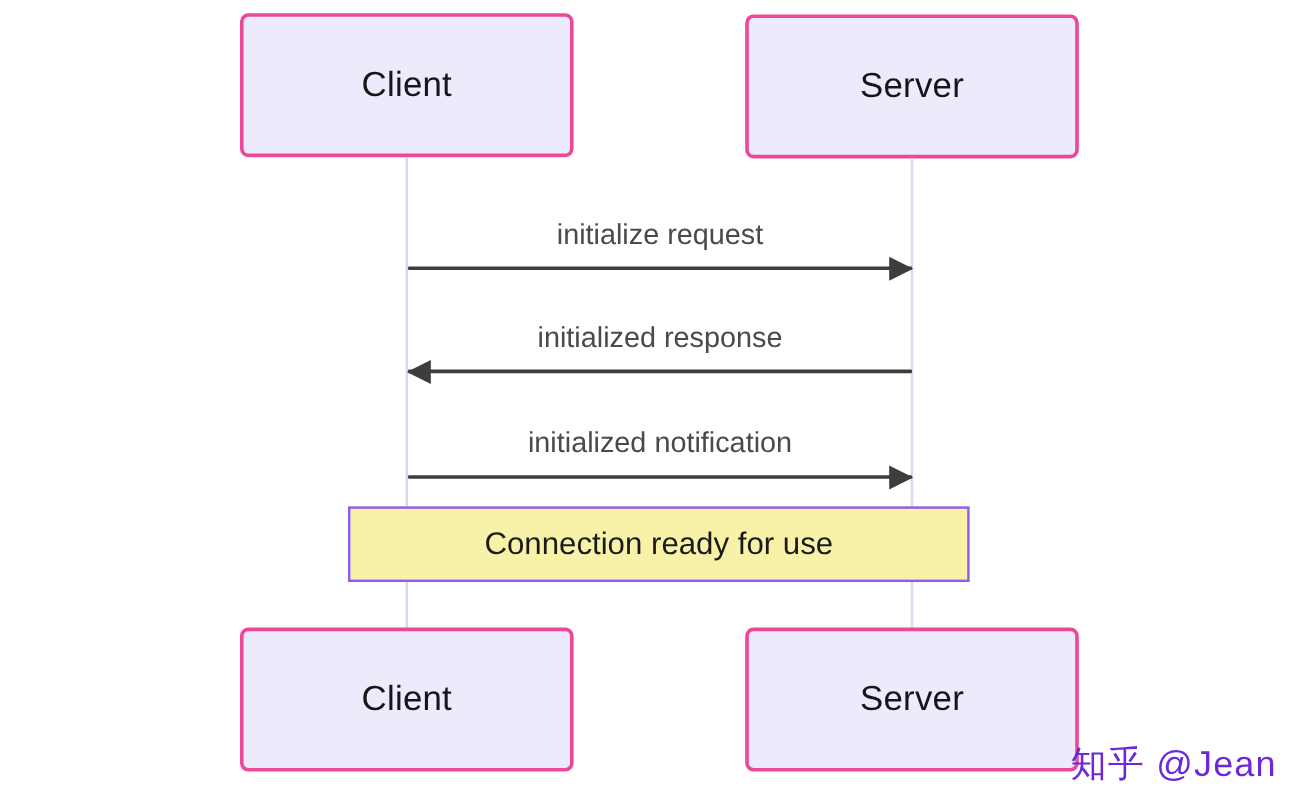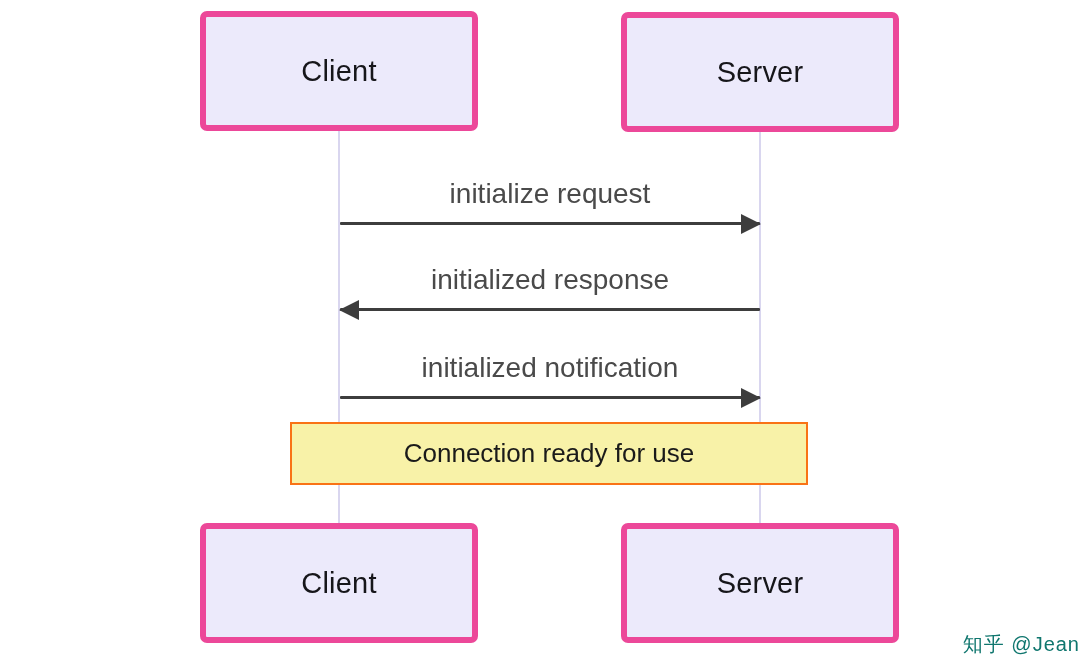--- a/index.html
+++ b/index.html
@@ -16,21 +16,21 @@
     font-family: "Liberation Sans", sans-serif;
   }
 
   
   .participant {
     position: absolute;
     box-sizing: border-box;
     width: 278px;
     height: 120px;
     background: #eceafb;
-    border: 6px solid #ec4899;
+    border: 3px solid #ec4899;
     border-radius: 7px;
     display: flex;
     align-items: center;
     justify-content: center;
     color: #16161a;
     font-size: 29px;
     font-weight: 400;
     letter-spacing: .2px;
   }
   .p-client-top   { left: 200px; top: 11px;  }
@@ -63,21 +63,21 @@
     background: #3d3d3d;
     border-radius: 1px;
   }
   .msg-label {
     position: absolute;
     left: 0;
     width: 100%;
     text-align: center;
     bottom: 12px;
     color: #4a4a4a;
-    font-size: 28px;
+    font-size: 24px;
     white-space: nowrap;
   }
   .arrowhead {
     position: absolute;
     top: -8px;
     width: 0;
     height: 0;
     border-top: 10px solid transparent;
     border-bottom: 10px solid transparent;
   }
@@ -96,35 +96,35 @@
 
   
   .note {
     position: absolute;
     box-sizing: border-box;
     left: 290px;
     top: 422px;
     width: 518px;
     height: 63px;
     background: #f8f2a8;
-    border: 2px solid #f97316;
+    border: 2px solid #8b5cf6;
     display: flex;
     align-items: center;
     justify-content: center;
     color: #1a1a1a;
     font-size: 26px;
   }
 
   
   .watermark {
     position: absolute;
-    right: 0;
+    right: 16px;
     bottom: 12px;
-    color: #0f766e;
-    font-size: 20px;
+    color: #6d28d9;
+    font-size: 30px;
     letter-spacing: 1px;
     white-space: nowrap;
     user-select: none;
   }
 </style>
 </head>
 <body>
 
 <div id="canvas">
 

